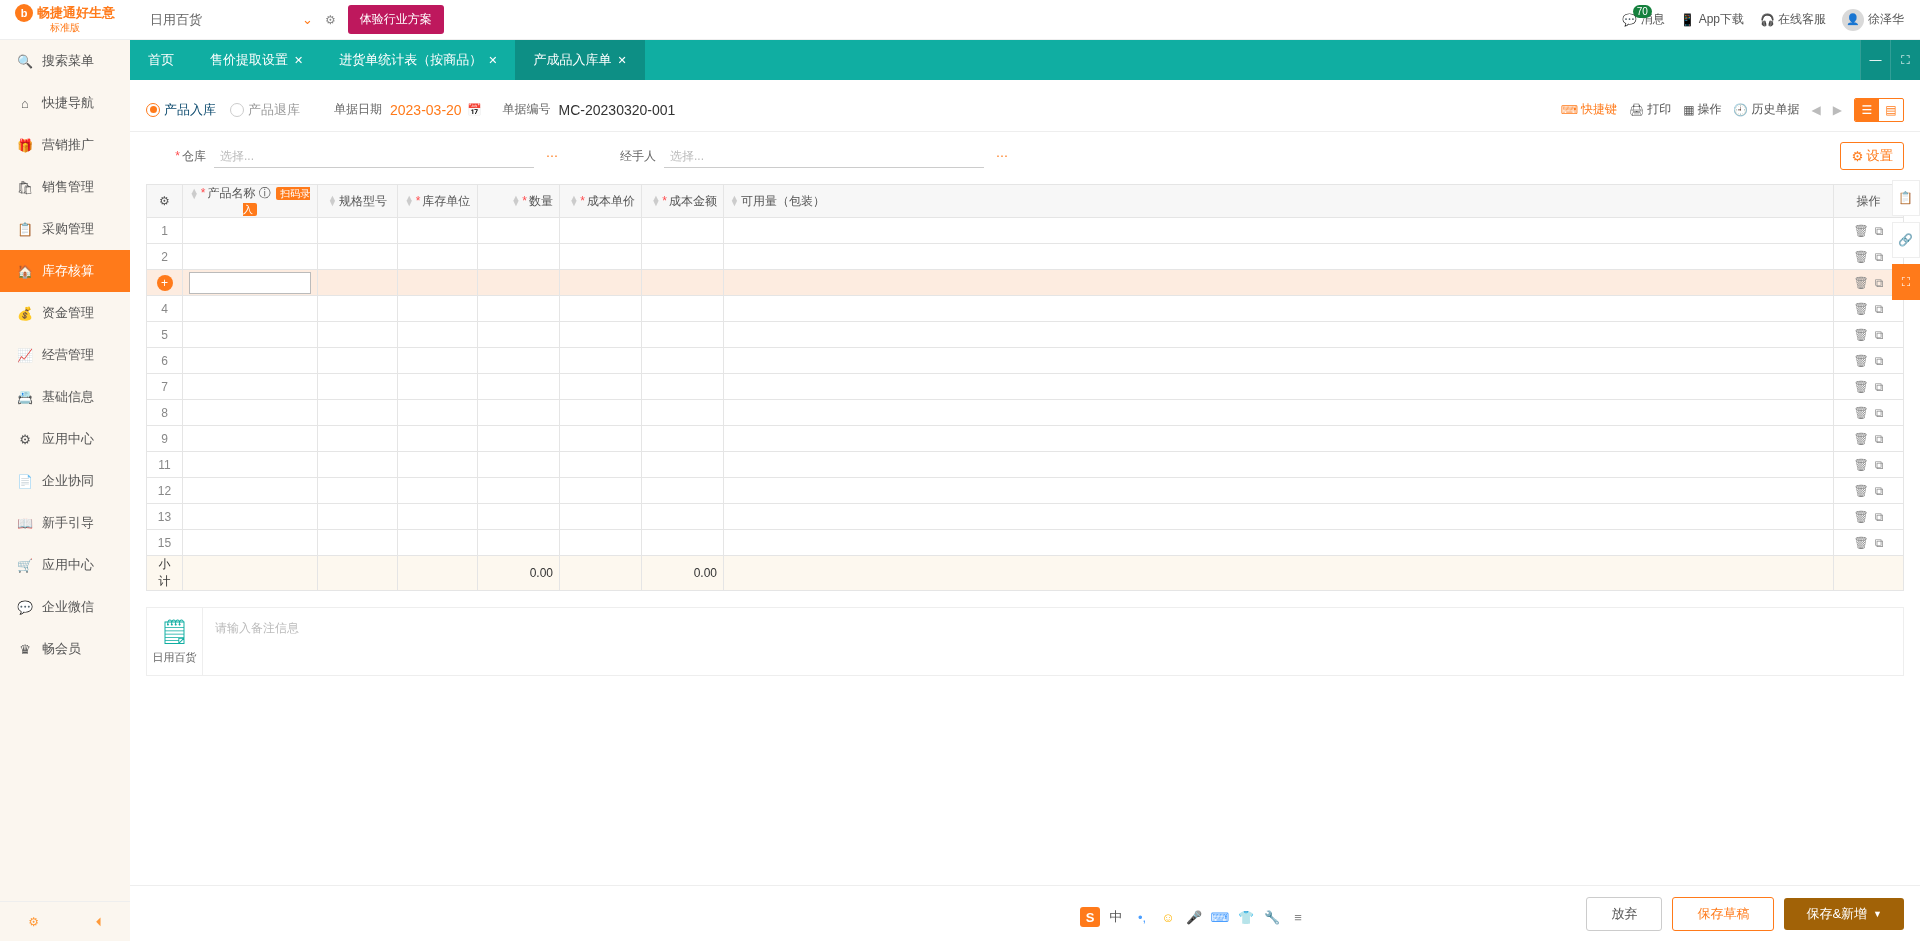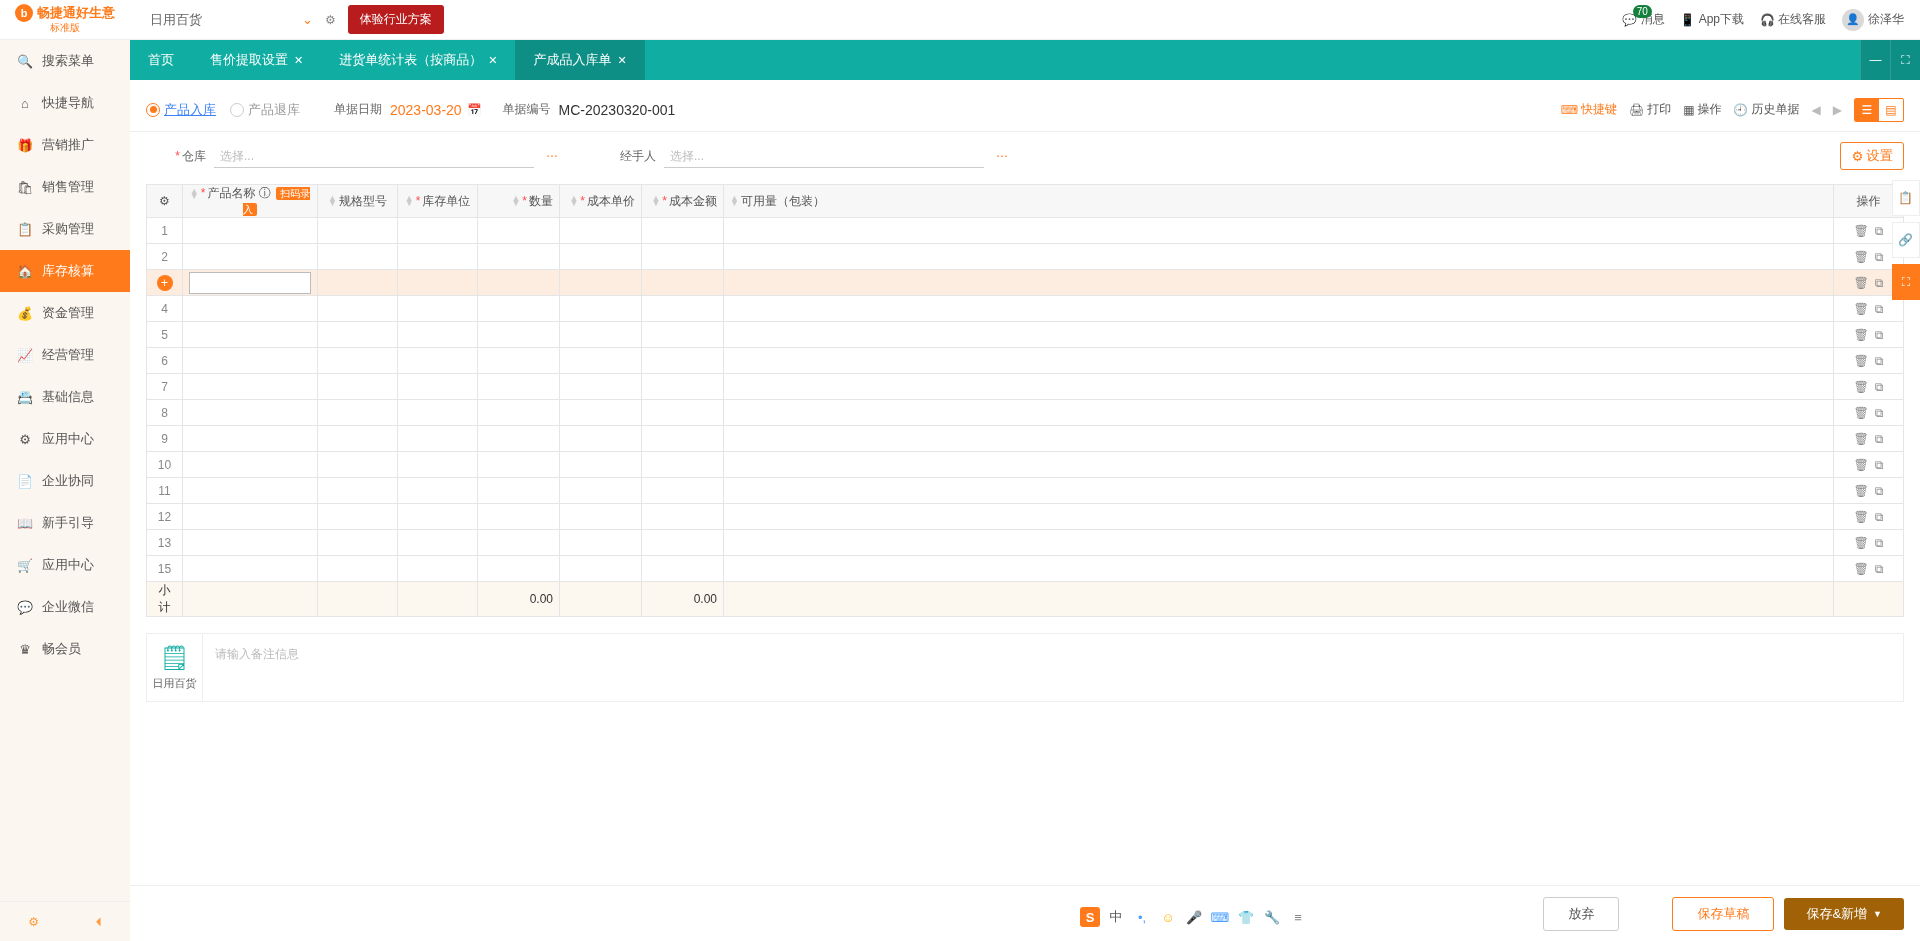--- a/index.html
+++ b/index.html
@@ -7,21 +7,21 @@
 
 
 .top-header { height: 40px; background: #fff; display: flex; align-items: center; border-bottom: 1px solid #eee; }
 .logo-area { width: 130px; display: flex; flex-direction: column; align-items: center; justify-content: center; padding: 2px 0; }
 .logo-main { display: flex; align-items: center; color: #ff7a1a; font-size: 13px; font-weight: bold; }
 .logo-icon { width: 18px; height: 18px; background: #ff7a1a; border-radius: 50%; margin-right: 4px; display: flex; align-items: center; justify-content: center; color: #fff; font-size: 11px; }
 .logo-sub { color: #ff7a1a; font-size: 10px; margin-top: -1px; }
 .dept-select { display: flex; align-items: center; margin-left: 20px; color: #666; font-size: 13px; }
 .dept-chevron { color: #ff7a1a; margin-left: 100px; }
 .gear-btn { color: #888; margin: 0 12px; cursor: pointer; }
-.orange-btn { background: #b91c1c; color: #fff; padding: 6px 12px; border: none; border-radius: 3px; cursor: pointer; font-size: 12px; }
+.orange-btn { background: #be185d; color: #fff; padding: 6px 12px; border: none; border-radius: 3px; cursor: pointer; font-size: 12px; }
 .header-right { margin-left: auto; display: flex; align-items: center; padding-right: 16px; gap: 16px; }
 .header-item { display: flex; align-items: center; color: #555; cursor: pointer; font-size: 12px; position: relative; }
 .header-icon { margin-right: 3px; color: #777; }
 .badge { position: absolute; top: -6px; left: 10px; background: #15803d; color: #fff; border-radius: 8px; padding: 0 4px; font-size: 10px; line-height: 13px; }
 .user-avatar { width: 22px; height: 22px; background: #d9d9d9; border-radius: 50%; margin-right: 4px; display: flex; align-items: center; justify-content: center; color: #fff; font-size: 11px; }
 
 
 .layout { display: flex; height: calc(100vh - 40px); }
 
 
@@ -40,21 +40,21 @@
 .tab-close { margin-left: 6px; font-size: 11px; }
 .tab-bar-right { margin-left: auto; display: flex; }
 .tab-sys-btn { width: 30px; height: 40px; display: flex; align-items: center; justify-content: center; color: #fff; background: #0d8f85; cursor: pointer; border-left: 1px solid rgba(255,255,255,0.15); }
 
 
 .doc-toolbar { height: 44px; display: flex; align-items: center; padding: 0 16px; border-bottom: 1px solid #eee; margin-top: 8px; }
 .radio-opt { display: flex; align-items: center; margin-right: 14px; cursor: pointer; font-size: 13px; }
 .radio-circle { width: 14px; height: 14px; border: 1px solid #ccc; border-radius: 50%; margin-right: 4px; display: flex; align-items: center; justify-content: center; }
 .radio-opt.checked .radio-circle { border-color: #ff7a1a; }
 .radio-opt.checked .radio-dot { width: 7px; height: 7px; background: #ff7a1a; border-radius: 50%; }
-.radio-opt.checked { color: #3b82f6; text-decoration: underline; }
+.radio-opt.checked { color: #0c4a6e; }
 .doc-field-lbl { color: #666; margin-left: 20px; margin-right: 8px; }
 .doc-field-val { color: #333; font-size: 14px; }
 .toolbar-right { margin-left: auto; display: flex; align-items: center; gap: 12px; color: #555; }
 .tb-item { display: flex; align-items: center; cursor: pointer; }
 .tb-item.orange { color: #ff7a1a; }
 .tb-icon { margin-right: 3px; }
 .view-toggle { display: flex; border: 1px solid #ff7a1a; border-radius: 2px; overflow: hidden; }
 .view-toggle span { width: 24px; height: 22px; display: flex; align-items: center; justify-content: center; cursor: pointer; color: #ff7a1a; }
 .view-toggle span.active { background: #ff7a1a; color: #fff; }
 
@@ -90,21 +90,21 @@
 
 .remarks-area { display: flex; margin: 16px 16px 0; border: 1px solid #eee; }
 .remarks-icon-col { width: 56px; display: flex; flex-direction: column; align-items: center; justify-content: center; padding: 10px 0; border-right: 1px solid #eee; color: #10aea2; }
 .remarks-icon-col .ricon { font-size: 24px; color: #10aea2; }
 .remarks-icon-col .rlabel { font-size: 11px; color: #666; margin-top: 4px; }
 .remarks-input { flex: 1; border: none; resize: none; padding: 12px; font-size: 12px; color: #3b82f6; height: 56px; }
 .remarks-input::placeholder { color: #bbb; }
 
 
 .footer-bar { margin-top: auto; height: 56px; display: flex; align-items: center; justify-content: flex-end; padding: 0 16px; gap: 10px; border-top: 1px solid #eee; }
-.btn-ghost { border: 1px solid #ccc; background: #fff; color: #555; padding: 7px 24px; border-radius: 3px; cursor: pointer; font-size: 13px; margin-left: 43px; }
+.btn-ghost { border: 1px solid #ccc; background: #fff; color: #555; padding: 7px 24px; border-radius: 3px; cursor: pointer; font-size: 13px; }
 .btn-ghost.orange { border-color: #ff7a1a; color: #ff7a1a; }
 .btn-primary { background: #a16207; color: #fff; border: none; padding: 7px 22px; border-radius: 3px; cursor: pointer; font-size: 13px; display: flex; align-items: center; }
 .btn-caret { margin-left: 6px; font-size: 9px; }
 
 
 .ime-bar { position: fixed; bottom: 14px; left: 1080px; display: flex; align-items: center; gap: 6px; background: transparent; }
 .ime-icon { width: 20px; height: 20px; display: flex; align-items: center; justify-content: center; font-size: 13px; color: #555; }
 .ime-s { background: #ff7a1a; color: #fff; border-radius: 3px; font-weight: bold; }
 
 
@@ -430,31 +430,20 @@
                 <td></td>
                 <td></td>
                 <td></td>
                 <td class="text-right"></td>
                 <td class="text-right"></td>
                 <td class="text-right"></td>
                 <td></td>
                 <td class="col-op"><span class="op-icon">🗑</span><span class="op-icon">⧉</span></td>
               </tr>
               <tr>
-                <td class="col-num">10</td>
-                <td></td>
-                <td></td>
-                <td></td>
-                <td class="text-right"></td>
-                <td class="text-right"></td>
-                <td class="text-right"></td>
-                <td></td>
-                <td class="col-op"><span class="op-icon">🗑</span><span class="op-icon">⧉</span></td>
-              </tr>
-              <tr>
                 <td class="col-num">11</td>
                 <td></td>
                 <td></td>
                 <td></td>
                 <td class="text-right"></td>
                 <td class="text-right"></td>
                 <td class="text-right"></td>
                 <td></td>
                 <td class="col-op"><span class="op-icon">🗑</span><span class="op-icon">⧉</span></td>
               </tr>

